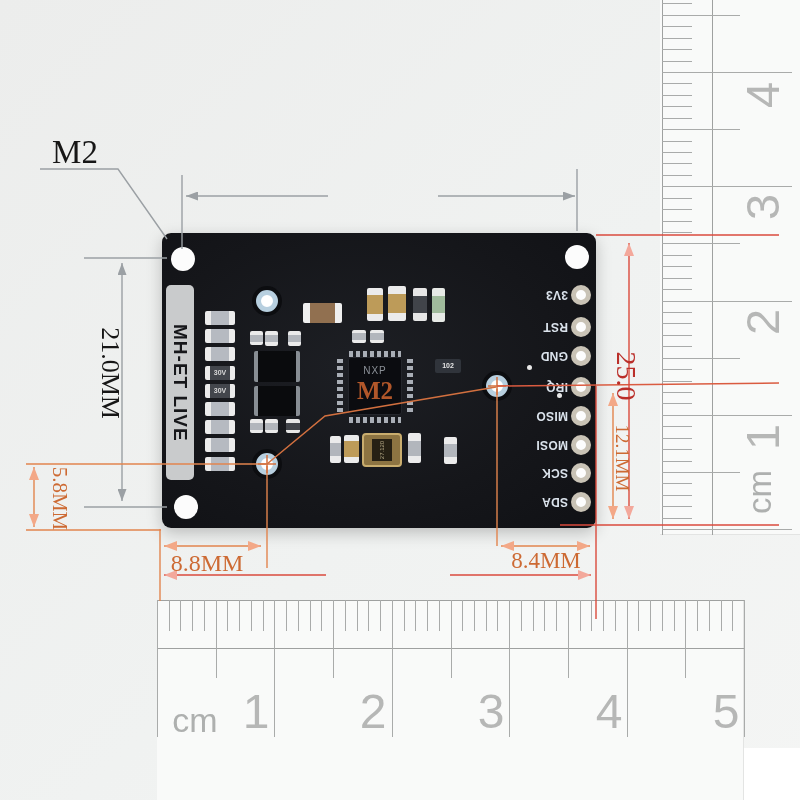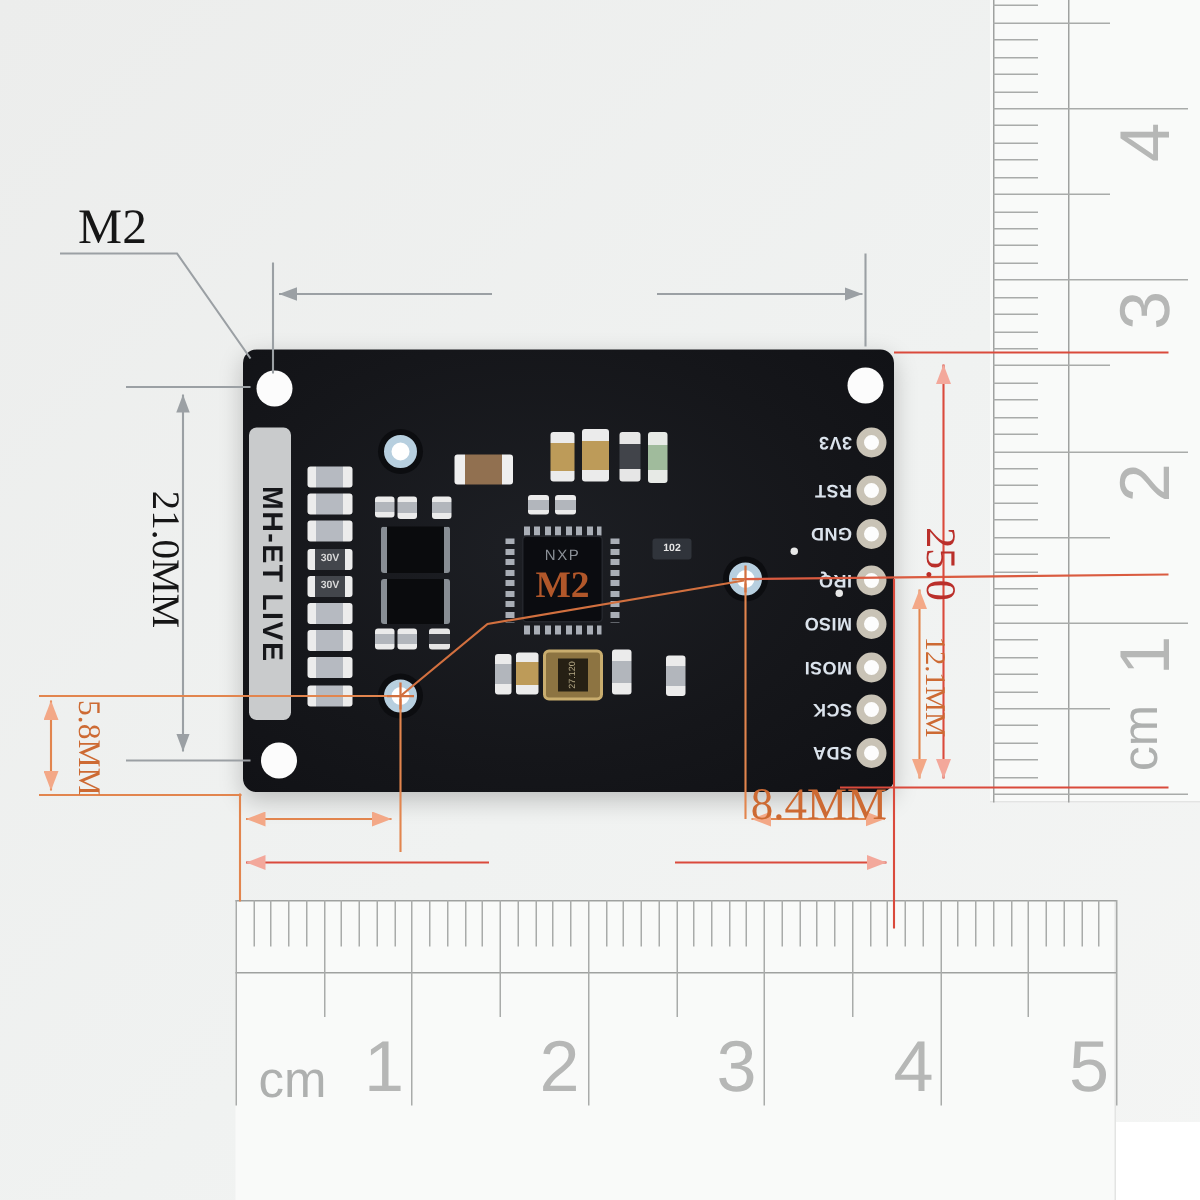--- a/index.html
+++ b/index.html
@@ -342,16 +342,17 @@
       <line x1="560" y1="525" x2="779" y2="525"></line>
       <line x1="164" y1="575" x2="326" y2="575" marker-start="url(#ar)"></line>
       <line x1="450" y1="575" x2="591" y2="575" marker-end="url(#ar)"></line>
       <line x1="596" y1="386" x2="596" y2="619"></line>
     </g>
   </svg>
 
   <div class="dim-text c-black" style="left:45px;top:134px;width:60px;font-size:33px">M2</div>
   <div class="dim-text c-black rot90" style="left:25px;top:358px;width:170px;font-size:26px">21.0MM</div>
   <div class="dim-text c-orange rot90" style="left:4px;top:486px;width:110px;font-size:21px">5.8MM</div>
-  <div class="dim-text c-orange" style="left:486px;top:520px;width:120px;font-size:30px">8.4MM</div>
+  <div class="dim-text c-orange" style="left:147px;top:550px;width:120px;font-size:24px">8.8MM</div>
+  <div class="dim-text c-orange" style="left:486px;top:548px;width:120px;font-size:23px">8.4MM</div>
   <div class="dim-text c-red rot90" style="left:571px;top:360px;width:110px;font-size:28px">25.0</div>
   <div class="dim-text c-orange rot90" style="left:557px;top:447px;width:130px;font-size:19px">12.1MM</div>
 </div>
 
 </body></html>

